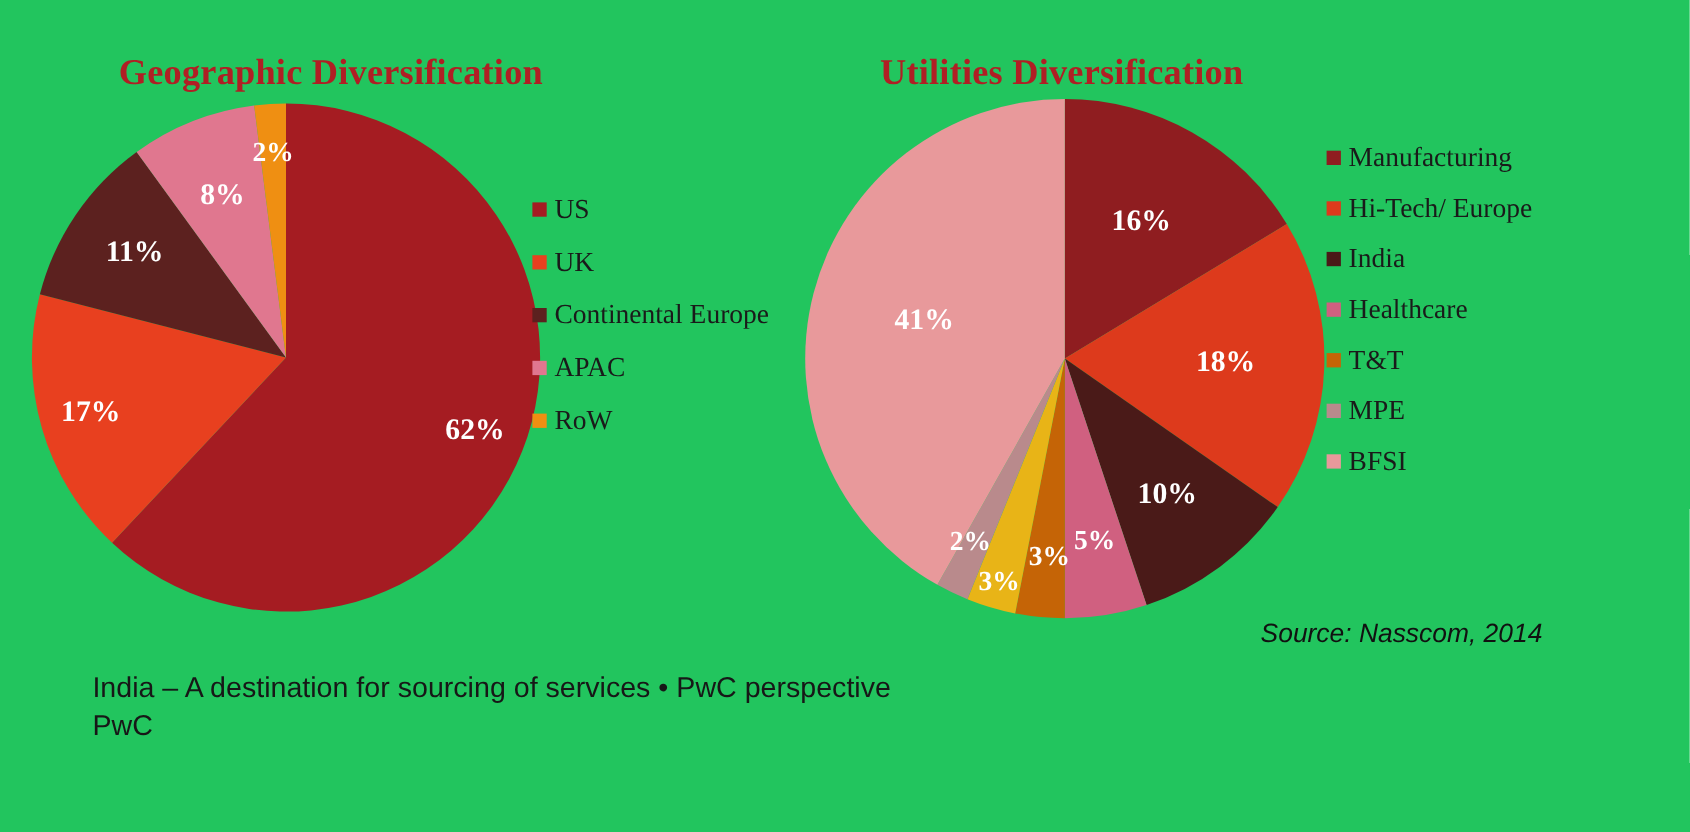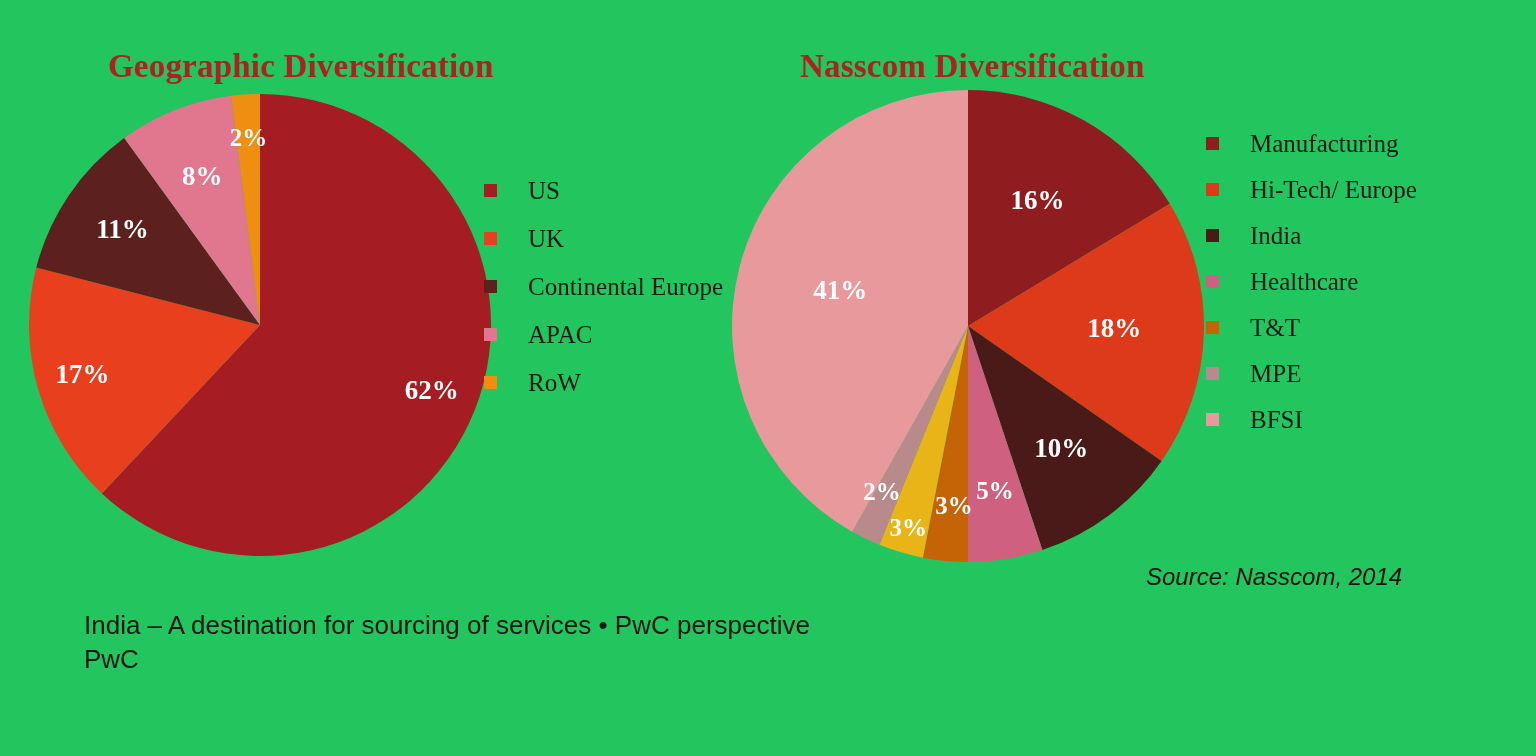--- a/index.html
+++ b/index.html
@@ -57,21 +57,20 @@
   .legend {
     position: absolute;
   }
   #legend-geo { left: 484px; top: 166px; }
   #legend-ind { left: 1206px; top: 120px; }
 
   .legend-row {
     display: flex;
     align-items: center;
     white-space: nowrap;
-    gap: 24px;
   }
   #legend-geo .legend-row { height: 48px; }
   #legend-ind .legend-row { height: 46px; }
 
   .legend-swatch {
     width: 13px;
     height: 13px;
     flex: 0 0 13px;
     margin-right: 7px;
     display: inline-block;
@@ -107,21 +106,21 @@
   }
   #footer div { white-space: nowrap; }
 </style>
 </head>
 <body>
 
 <div class="canvas">
 
   <div class="chart-title" id="title-geo">Geographic Diversification</div>
 
-  <div class="chart-title" id="title-ind">Nasscom Diversification</div>
+  <div class="chart-title" id="title-ind">Utilities Diversification</div>
 
   <div class="pie-wrap" id="pie-geo">
     <svg class="pie-svg" viewBox="0 0 470 470">
       <g id="geo-slices">
           <path d="M 232 233 L 232.00 2.00 A 231 231 0 1 1 73.87 401.39 Z" fill="#a51c22"></path>
           <path d="M 232 233 L 73.87 401.39 A 231 231 0 0 1 8.26 175.55 Z" fill="#e8401f"></path>
           <path d="M 232 233 L 8.26 175.55 A 231 231 0 0 1 96.22 46.12 Z" fill="#5c211f"></path>
           <path d="M 232 233 L 96.22 46.12 A 231 231 0 0 1 203.05 3.82 Z" fill="#e0778f"></path>
           <path d="M 232 233 L 203.05 3.82 A 231 231 0 0 1 232.00 2.00 Z" fill="#ef8f12"></path>
         </g>

